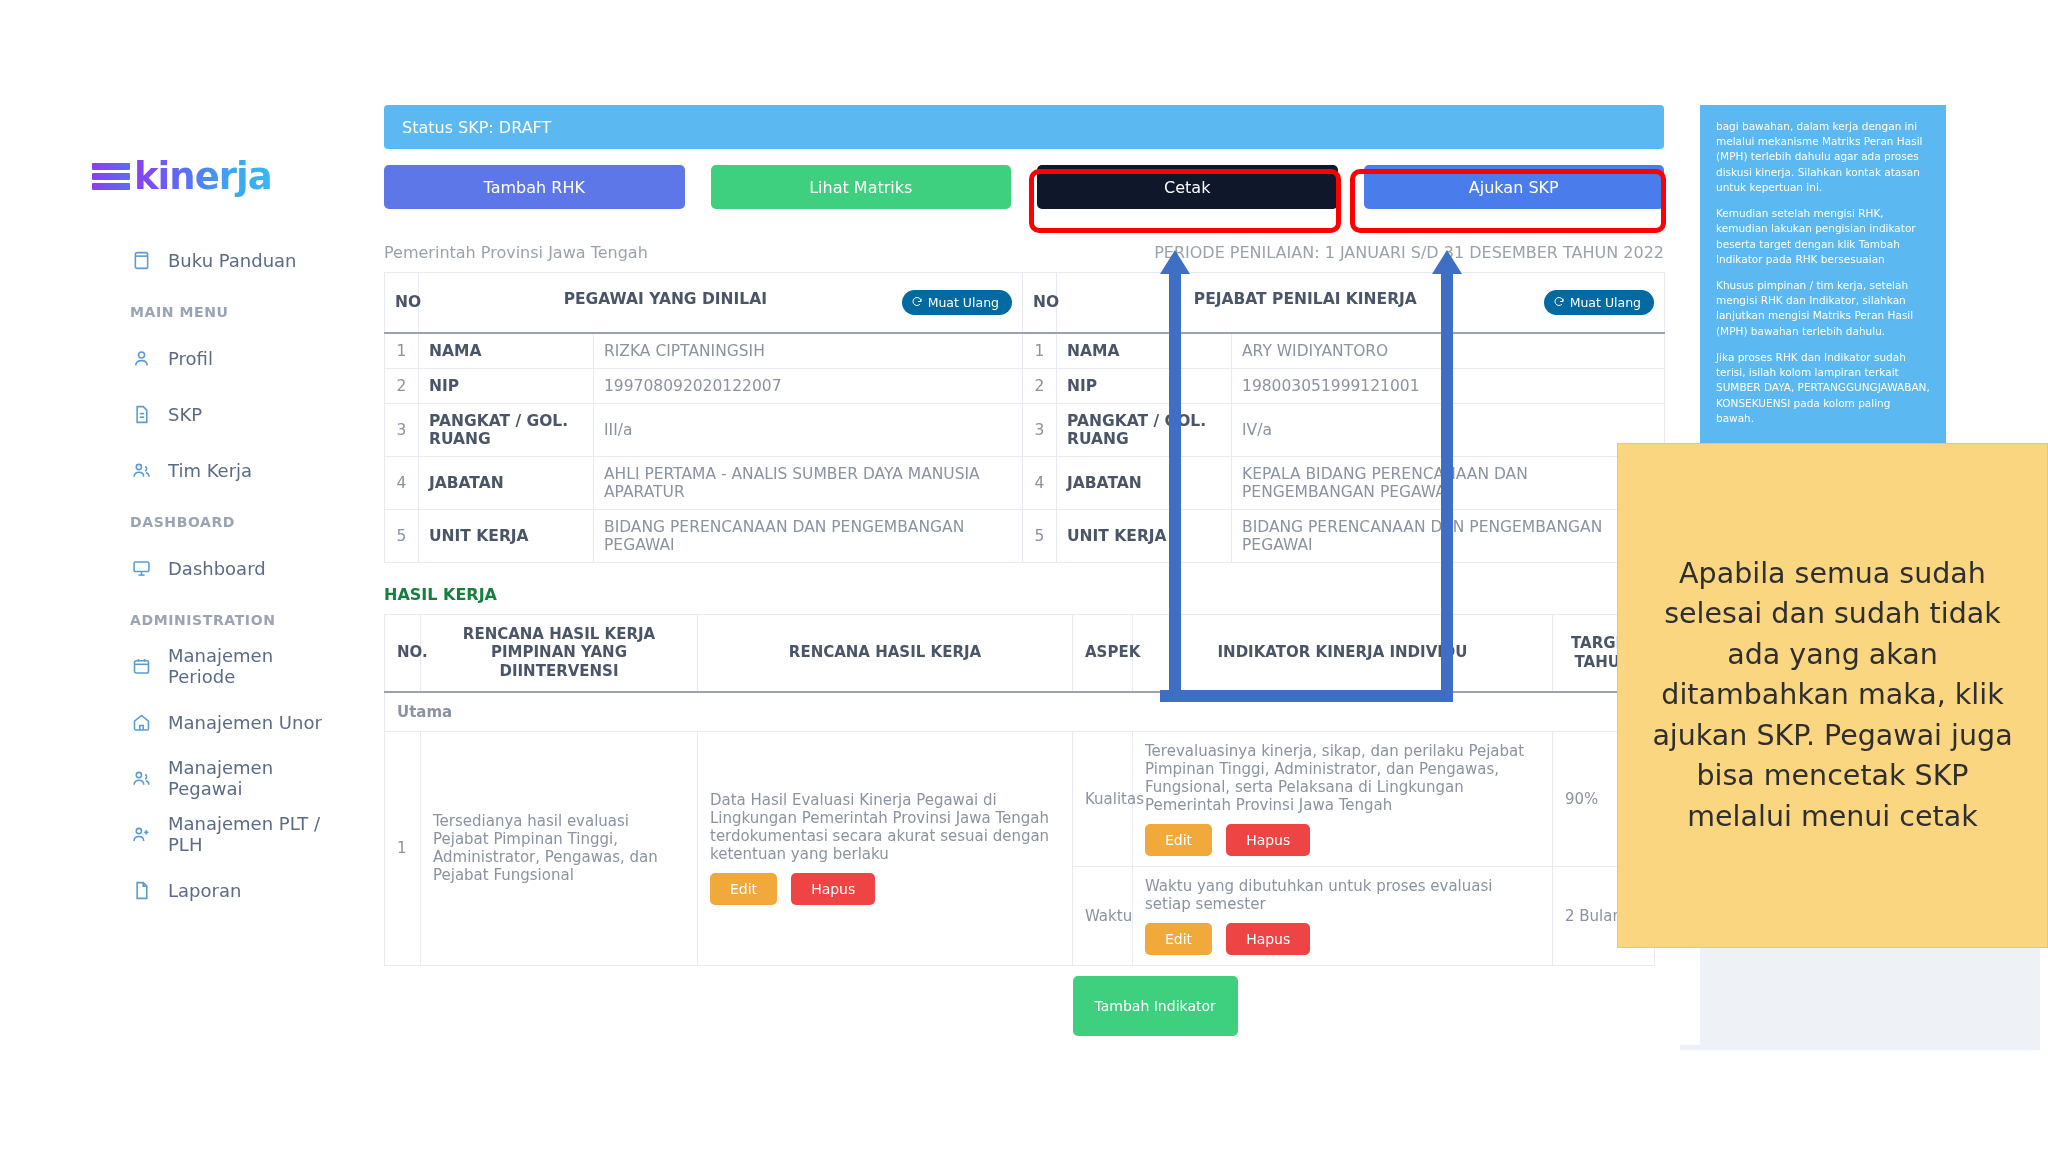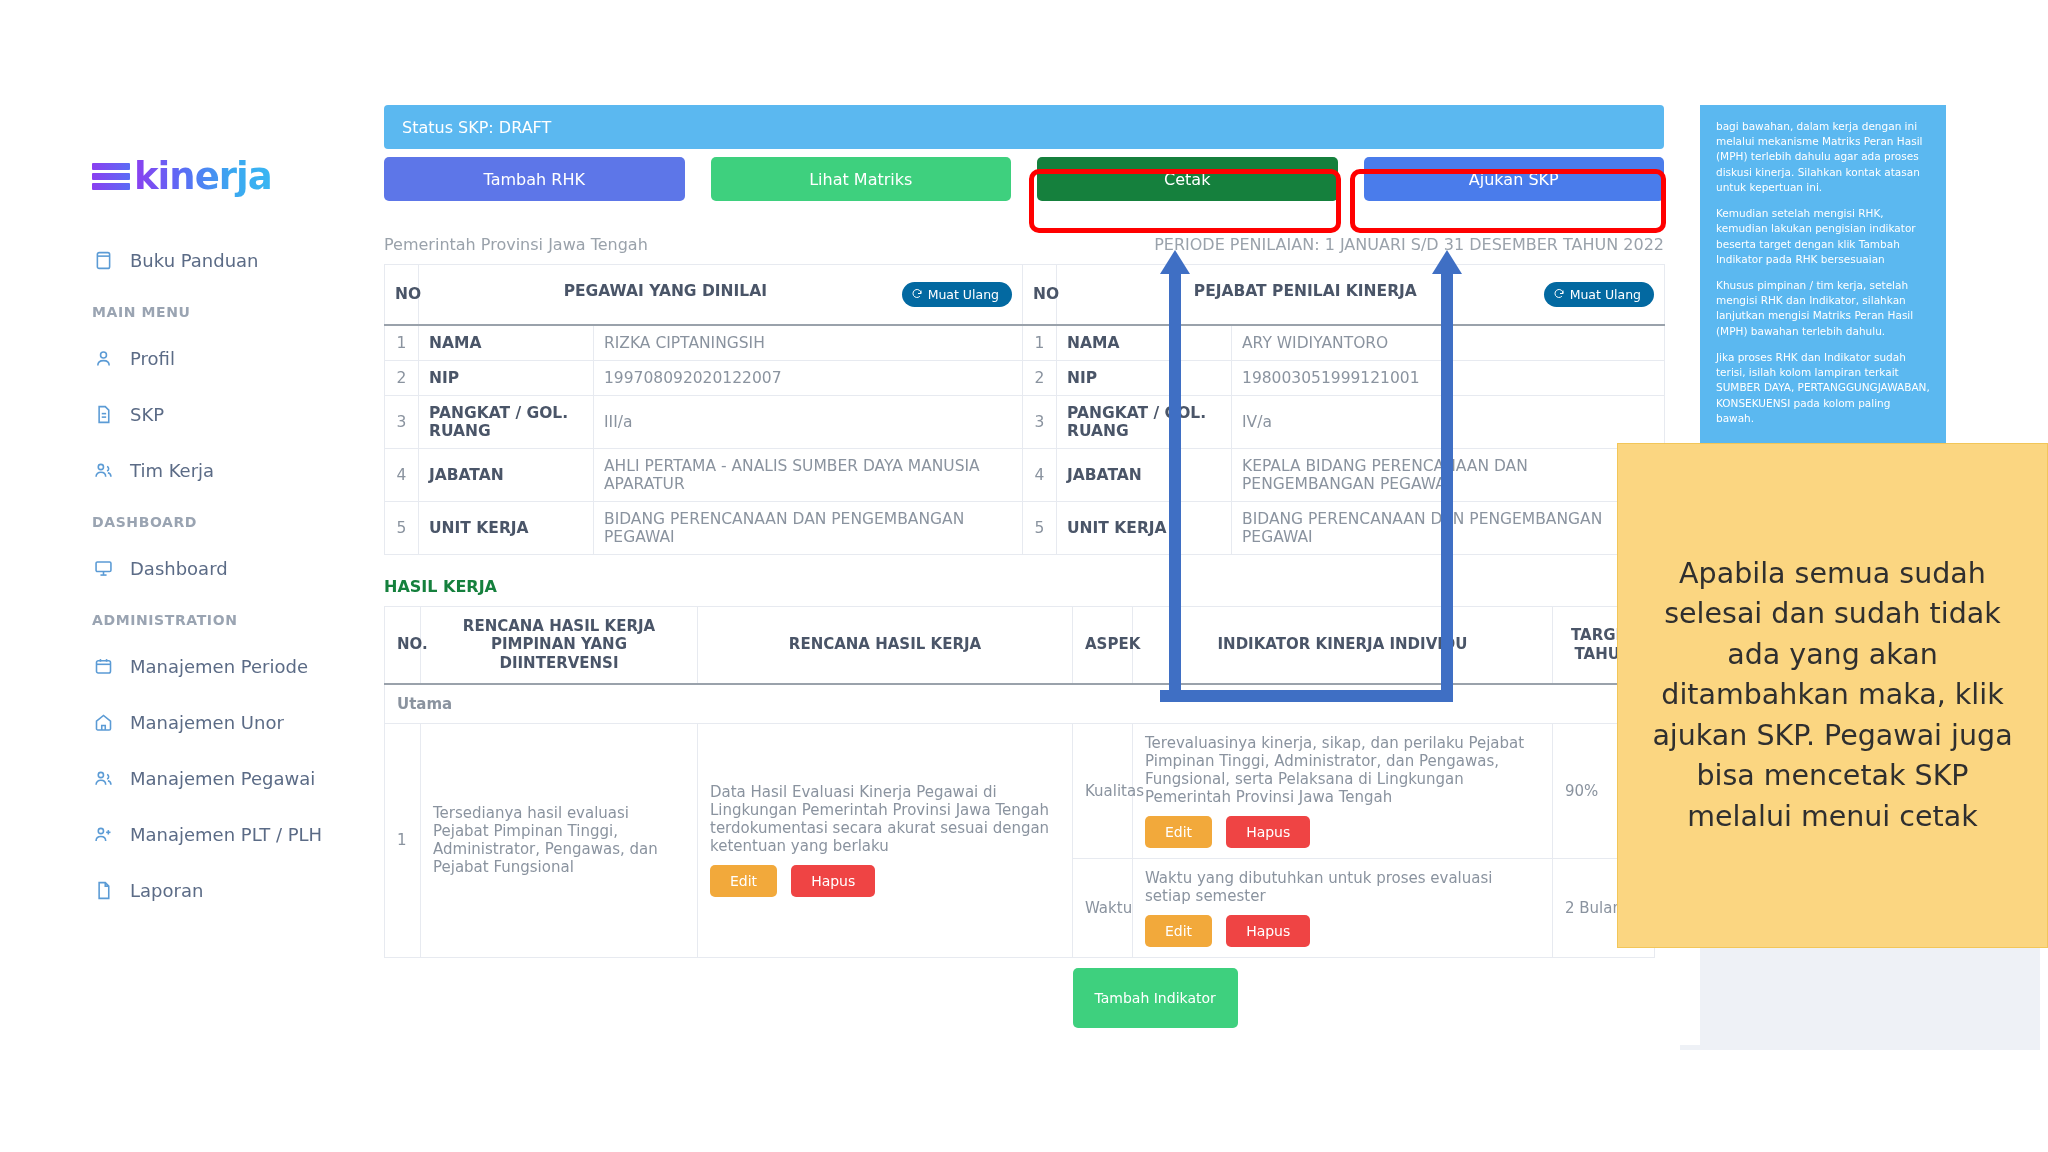--- a/index.html
+++ b/index.html
@@ -28,21 +28,21 @@
   .brand-mark i:nth-child(1){ top:5px; width:38px; }
   .brand-mark i:nth-child(2){ top:15px; width:38px; }
   .brand-mark i:nth-child(3){ top:25px; width:38px; }
   .brand-text {
     font-size: 37px; font-weight: 700; letter-spacing: -1px;
     background: linear-gradient(90deg,#8b3ff0 0%, #5b6cf5 35%, #3ba7f0 70%, #39b6f2 100%);
     -webkit-background-clip: text; background-clip: text; color: transparent;
     font-family: "DejaVu Sans", sans-serif;
   }
 
-  .nav { position: absolute; left: 0; top: 238px; width: 340px; }
+  .nav { position: absolute; left: 0; top: 238px; width: 340px; padding-left: 38px; }
   .nav-item {
     display: flex; align-items: center; gap: 16px;
     height: 44px; padding-left: 92px; margin-bottom: 12px;
     cursor: pointer;
   }
   .nav-item .label { font-size: 18px; color: #5b6b86; font-family:"DejaVu Sans",sans-serif; }
   .nav-icon { width: 22px; height: 22px; flex: none; display:flex; align-items:center; justify-content:center; }
   .nav-icon svg { width: 21px; height: 21px; stroke:#5b9bd5; fill:none; stroke-width:1.8; }
   .nav-section {
     padding-left: 92px; font-size: 14px; font-weight: 700; color:#9aa4b2;
@@ -61,29 +61,29 @@
   .scroll-thumb{ position:absolute; left:345px; top:105px; width:10px; height:810px; background:#e0e0e0; border-radius:5px;}
 
   .inner { position: absolute; left: 44px; top: 0; width: 1280px; }
 
   .status-bar {
     height: 44px; background: #5bb8f0; border-radius: 4px;
     display:flex; align-items:center; padding-left: 18px;
     color:#fff; font-size:16px; font-family:"DejaVu Sans",sans-serif;
   }
 
-  .btn-row { display:flex; gap: 26px; margin-top: 8px; }
+  .btn-row { display:flex; gap: 26px; margin-top: 16px; }
   .btn {
     flex:1; height: 44px; border-radius: 5px; border:none; cursor:pointer;
     color:#fff; font-size:16px; font-family:"DejaVu Sans",sans-serif;
     display:flex; align-items:center; justify-content:center;
   }
   .btn-blue { background:#5d76e8; }
   .btn-green{ background:#3ed07e; }
-  .btn-dark { background:#15803d; }
+  .btn-dark { background:#0f172a; }
   .btn-indigo{ background:#4a7ceb; }
 
   .org-line {
     margin-top: 34px; display:flex; justify-content:space-between; align-items:flex-end;
     font-size:16px; color:#9aa2ab; font-family:"DejaVu Sans",sans-serif;
   }
 
   
   table.ident { border-collapse: collapse; width: 100%; margin-top: 10px; table-layout: fixed; }
   table.ident th, table.ident td {

